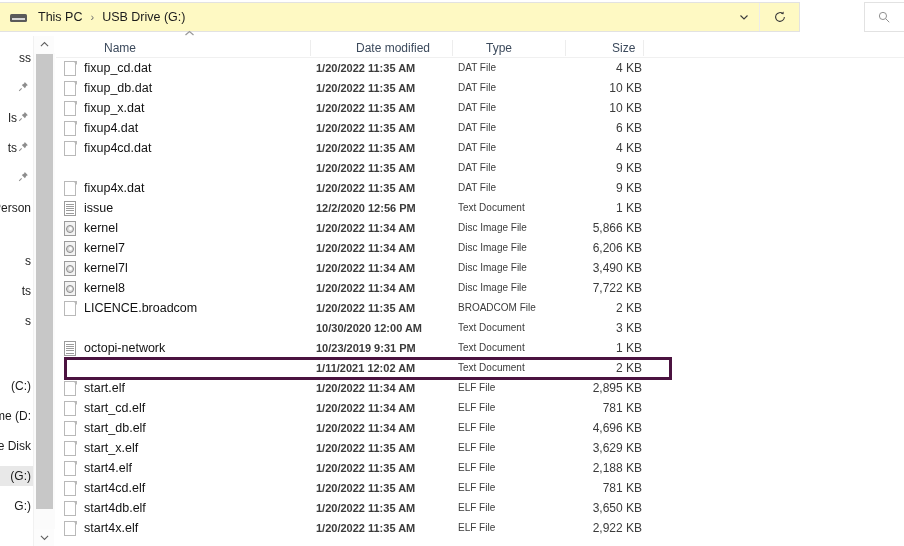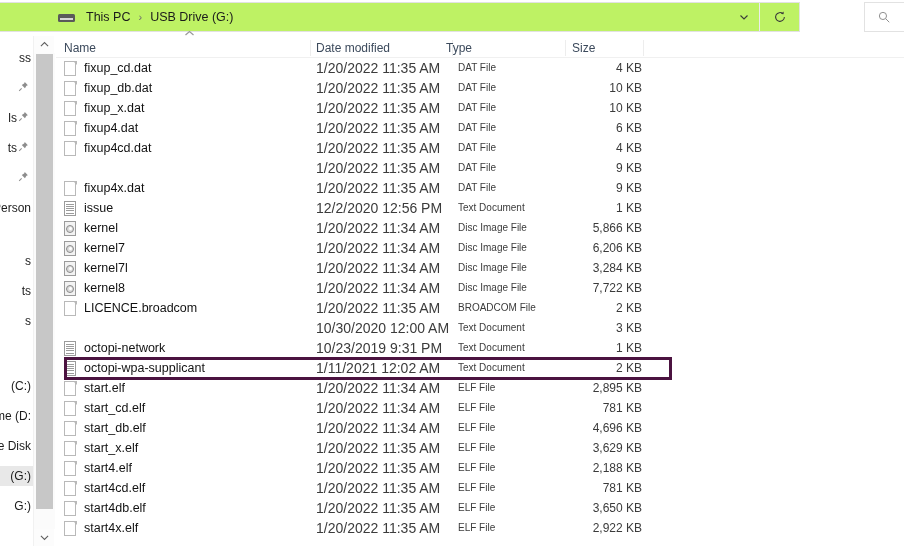--- a/index.html
+++ b/index.html
@@ -13,21 +13,21 @@
 
   
   #addressbar {
     position: absolute; left: 0; top: 0; width: 904px; height: 34px;
     background: #ffffff;
     display: flex; align-items: center;
   }
   #addr-box {
     position: absolute; left: 0; top: 2px; width: 800px; height: 30px;
     border: 1px solid #e2e2e2; border-left: none;
-    background: #bef264; display: flex; align-items: center; padding-left: 48px;
+    background: #fef9c3; display: flex; align-items: center;
   }
   .drive-glyph {
     width: 17px; height: 11px; margin-left: 10px; margin-right: 8px;
     position: relative; flex: 0 0 auto;
   }
   .drive-glyph .body {
     position: absolute; left: 0; top: 2px; width: 17px; height: 8px;
     background: #5a5a5a; border-radius: 1.5px;
   }
   .drive-glyph .slot {
@@ -99,21 +99,21 @@
 
   
   #colhead {
     position: absolute; left: 56px; top: 38px; width: 848px; height: 20px;
     background: #ffffff;
     border-bottom: 1px solid #f0f0f0;
   }
   .colhead-cell {
     position: absolute; top: 0; height: 20px;
     font-size: 12px; color: #3c4a5c; line-height: 20px;
-    white-space: nowrap; overflow: hidden;
+    white-space: nowrap; overflow: hidden; margin-left: 40px;
   }
   .colsep {
     position: absolute; top: 2px; height: 16px; width: 1px; background: #ededed;
   }
   #sort-arrow {
     position: absolute; left: 126px; top: -8px; width: 14px;
     text-align: center; color: #8d8d8d; font-size: 10px;
   }
 
   
@@ -124,21 +124,21 @@
   .row {
     position: relative; height: 20px; width: 848px;
     display: flex; align-items: center;
   }
   .cell-name {
     position: absolute; left: 8px; width: 246px; height: 20px;
     display: flex; align-items: center; overflow: hidden;
   }
   .cell-date {
     position: absolute; left: 260px; width: 140px; height: 20px;
-    line-height: 20px; font-size: 14px; color: #3b3b3b; white-space: nowrap;
+    line-height: 20px; font-size: 11px; color: #3b3b3b; white-space: nowrap; font-weight: bold;
   }
   .cell-type {
     position: absolute; left: 402px; width: 110px; height: 20px;
     line-height: 20px; font-size: 10px; color: #3b3b3b; white-space: nowrap;
   }
   .cell-size {
     position: absolute; left: 500px; width: 86px; height: 20px;
     line-height: 20px; font-size: 12px; color: #3b3b3b;
     text-align: right; white-space: nowrap;
   }
@@ -447,21 +447,21 @@
         <div class="cell-name">
           <span class="ficon disc">
             <span class="sheet"></span>
             <span class="disc-c"></span>
             <span class="disc-hole"></span>
           </span>
           <span class="fname">kernel7l</span>
         </div>
         <div class="cell-date">1/20/2022 11:34 AM</div>
         <div class="cell-type">Disc Image File</div>
-        <div class="cell-size">3,284 KB</div>
+        <div class="cell-size">3,490 KB</div>
       </div>
       <div class="row">
         <div class="cell-name">
           <span class="ficon disc">
             <span class="sheet"></span>
             <span class="disc-c"></span>
             <span class="disc-hole"></span>
           </span>
           <span class="fname">kernel8</span>
         </div>
@@ -496,31 +496,20 @@
             <span class="line" style="top:9.899999999999999px"></span>
             <span class="line" style="top:12.2px"></span>
           </span>
           <span class="fname">octopi-network</span>
         </div>
         <div class="cell-date">10/23/2019 9:31 PM</div>
         <div class="cell-type">Text Document</div>
         <div class="cell-size">1 KB</div>
       </div>
       <div class="row">
-        <div class="cell-name">
-          <span class="ficon text">
-            <span class="sheet"></span>
-            <span class="line" style="top:3px"></span>
-            <span class="line" style="top:5.3px"></span>
-            <span class="line" style="top:7.6px"></span>
-            <span class="line" style="top:9.899999999999999px"></span>
-            <span class="line" style="top:12.2px"></span>
-          </span>
-          <span class="fname">octopi-wpa-supplicant</span>
-        </div>
         <div class="cell-date">1/11/2021 12:02 AM</div>
         <div class="cell-type">Text Document</div>
         <div class="cell-size">2 KB</div>
       </div>
       <div class="row">
         <div class="cell-name">
           <span class="ficon plain">
             <span class="sheet"></span>
             <span class="fold"></span>
           </span>

